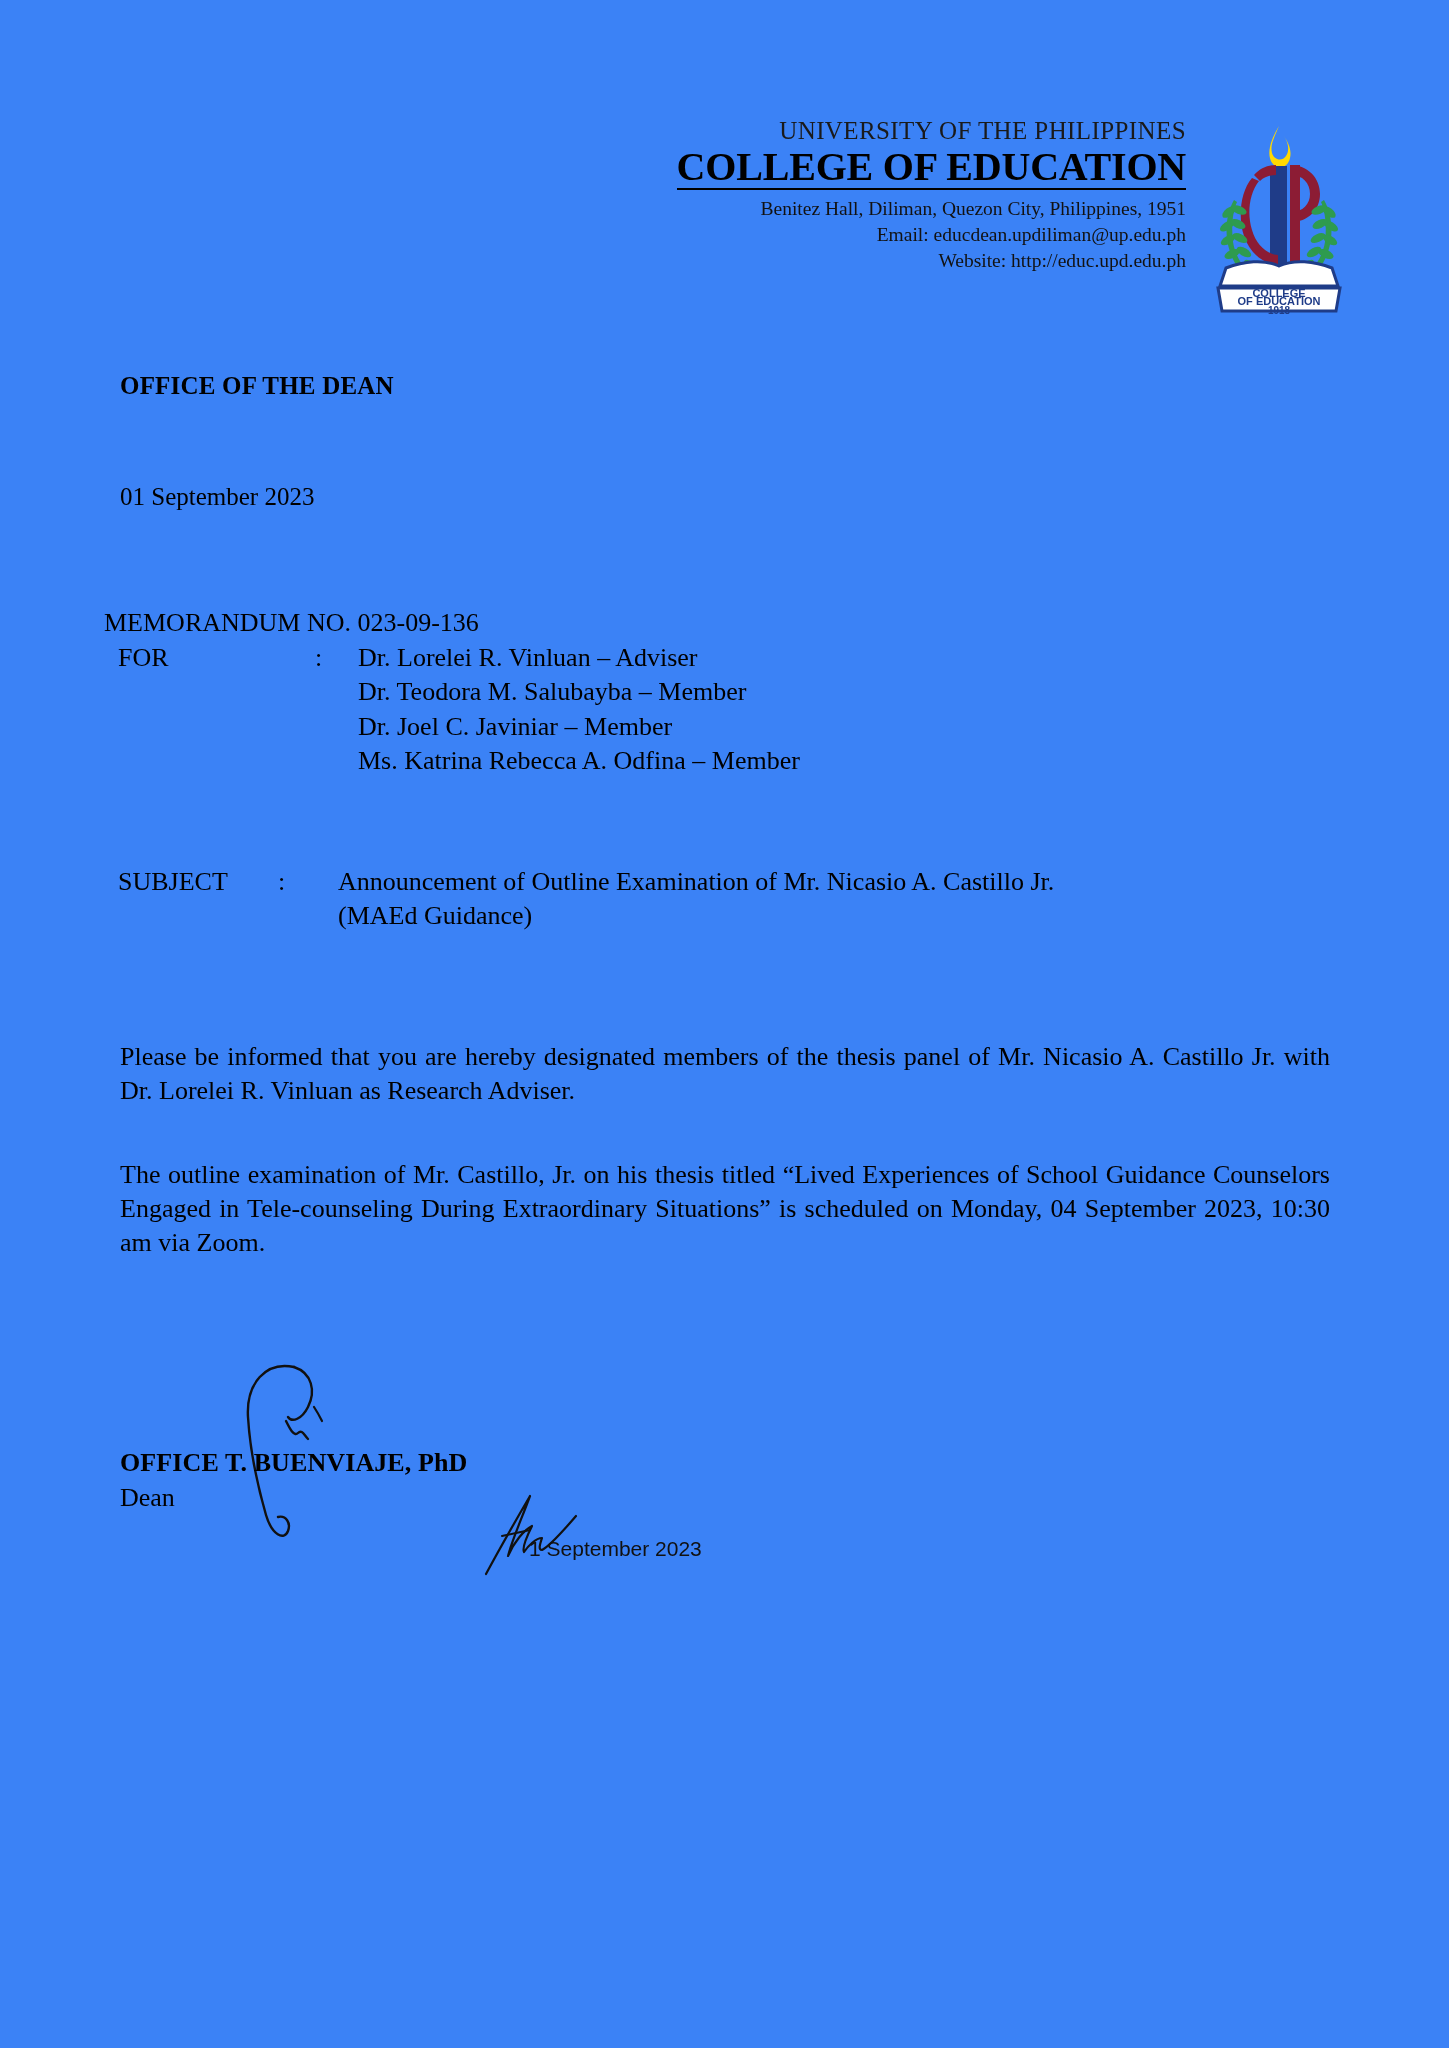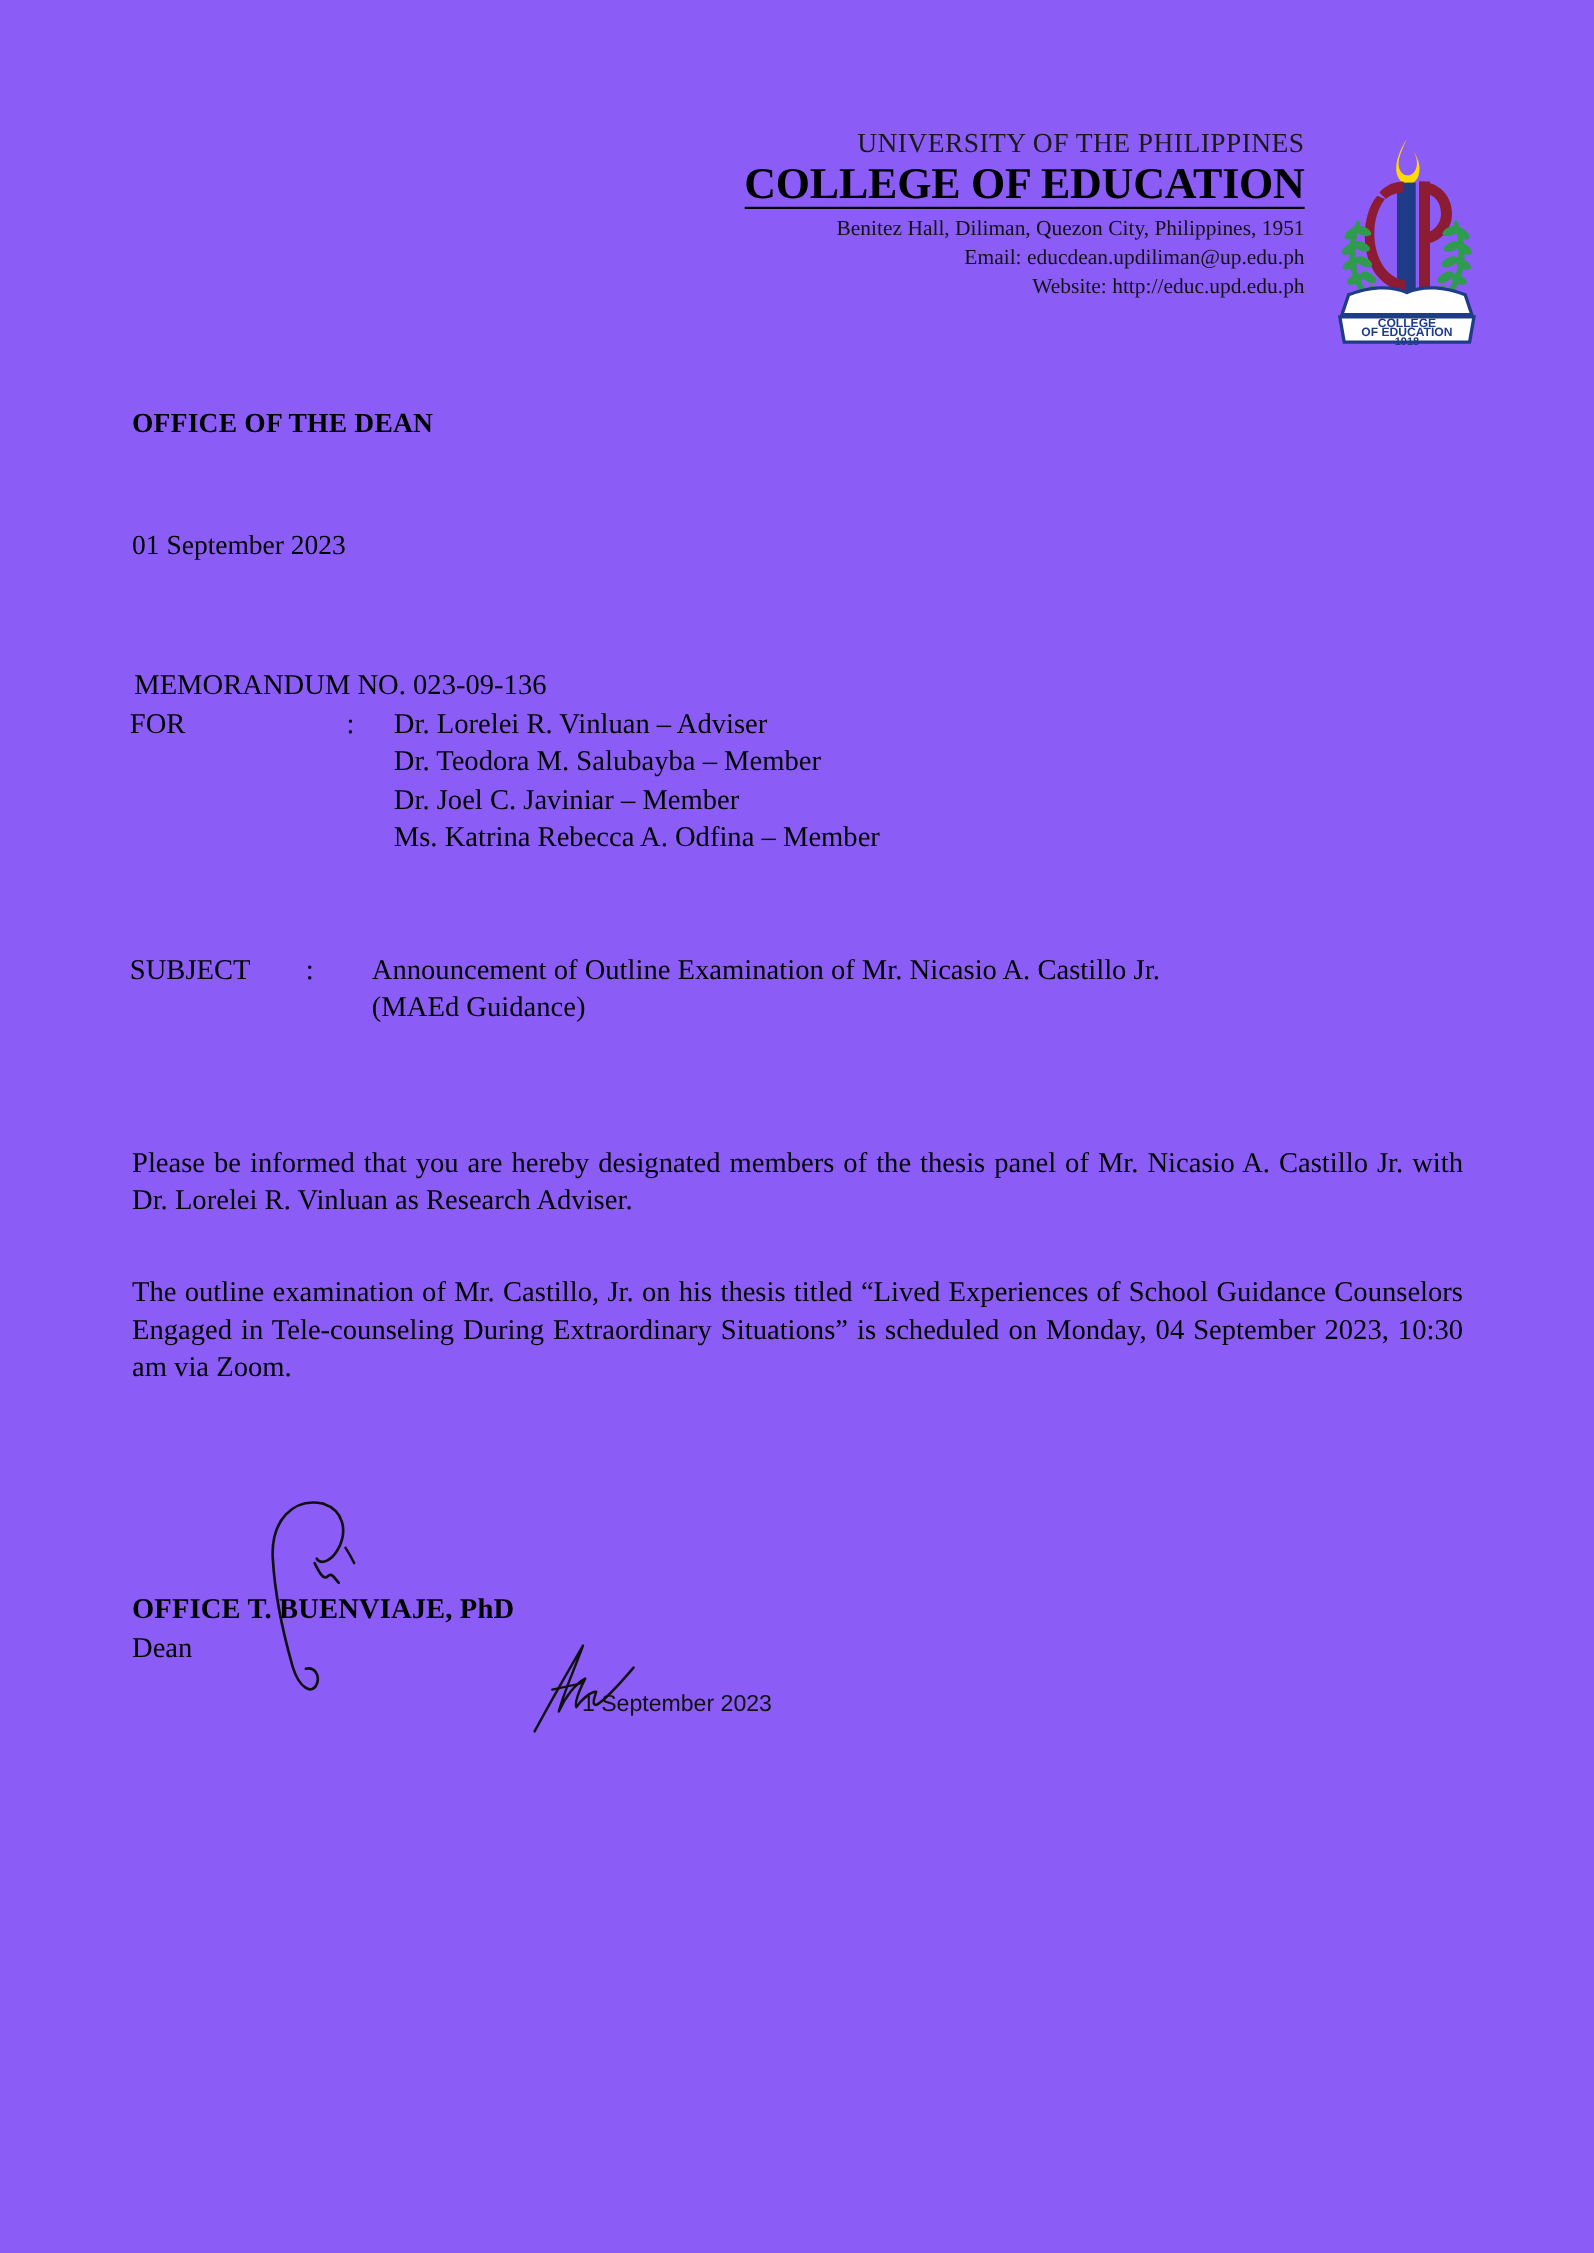--- a/index.html
+++ b/index.html
@@ -9,21 +9,21 @@
     background: #ffffff;
   }
   body {
     font-family: "Liberation Serif", "DejaVu Serif", serif;
     color: #000000;
   }
   .page {
     position: relative;
     width: 1449px;
     height: 2048px;
-    background: #8b5cf6;
+    background: #3b82f6;
     overflow: hidden;
     box-sizing: border-box;
   }
 
   
   .letterhead {
     position: absolute;
     top: 118px;
     left: 0;
     width: 1449px;
@@ -78,21 +78,21 @@
     letter-spacing: 0.2px;
   }
   .memo-date {
     position: absolute;
     left: 120px;
     top: 483px;
     font-size: 25px;
   }
   .memo-no {
     position: absolute;
-    left: 122px;
+    left: 104px;
     top: 608px;
     font-size: 26px;
   }
   .for-block {
     position: absolute;
     left: 118px;
     top: 641px;
     width: 1000px;
     font-size: 26px;
   }

